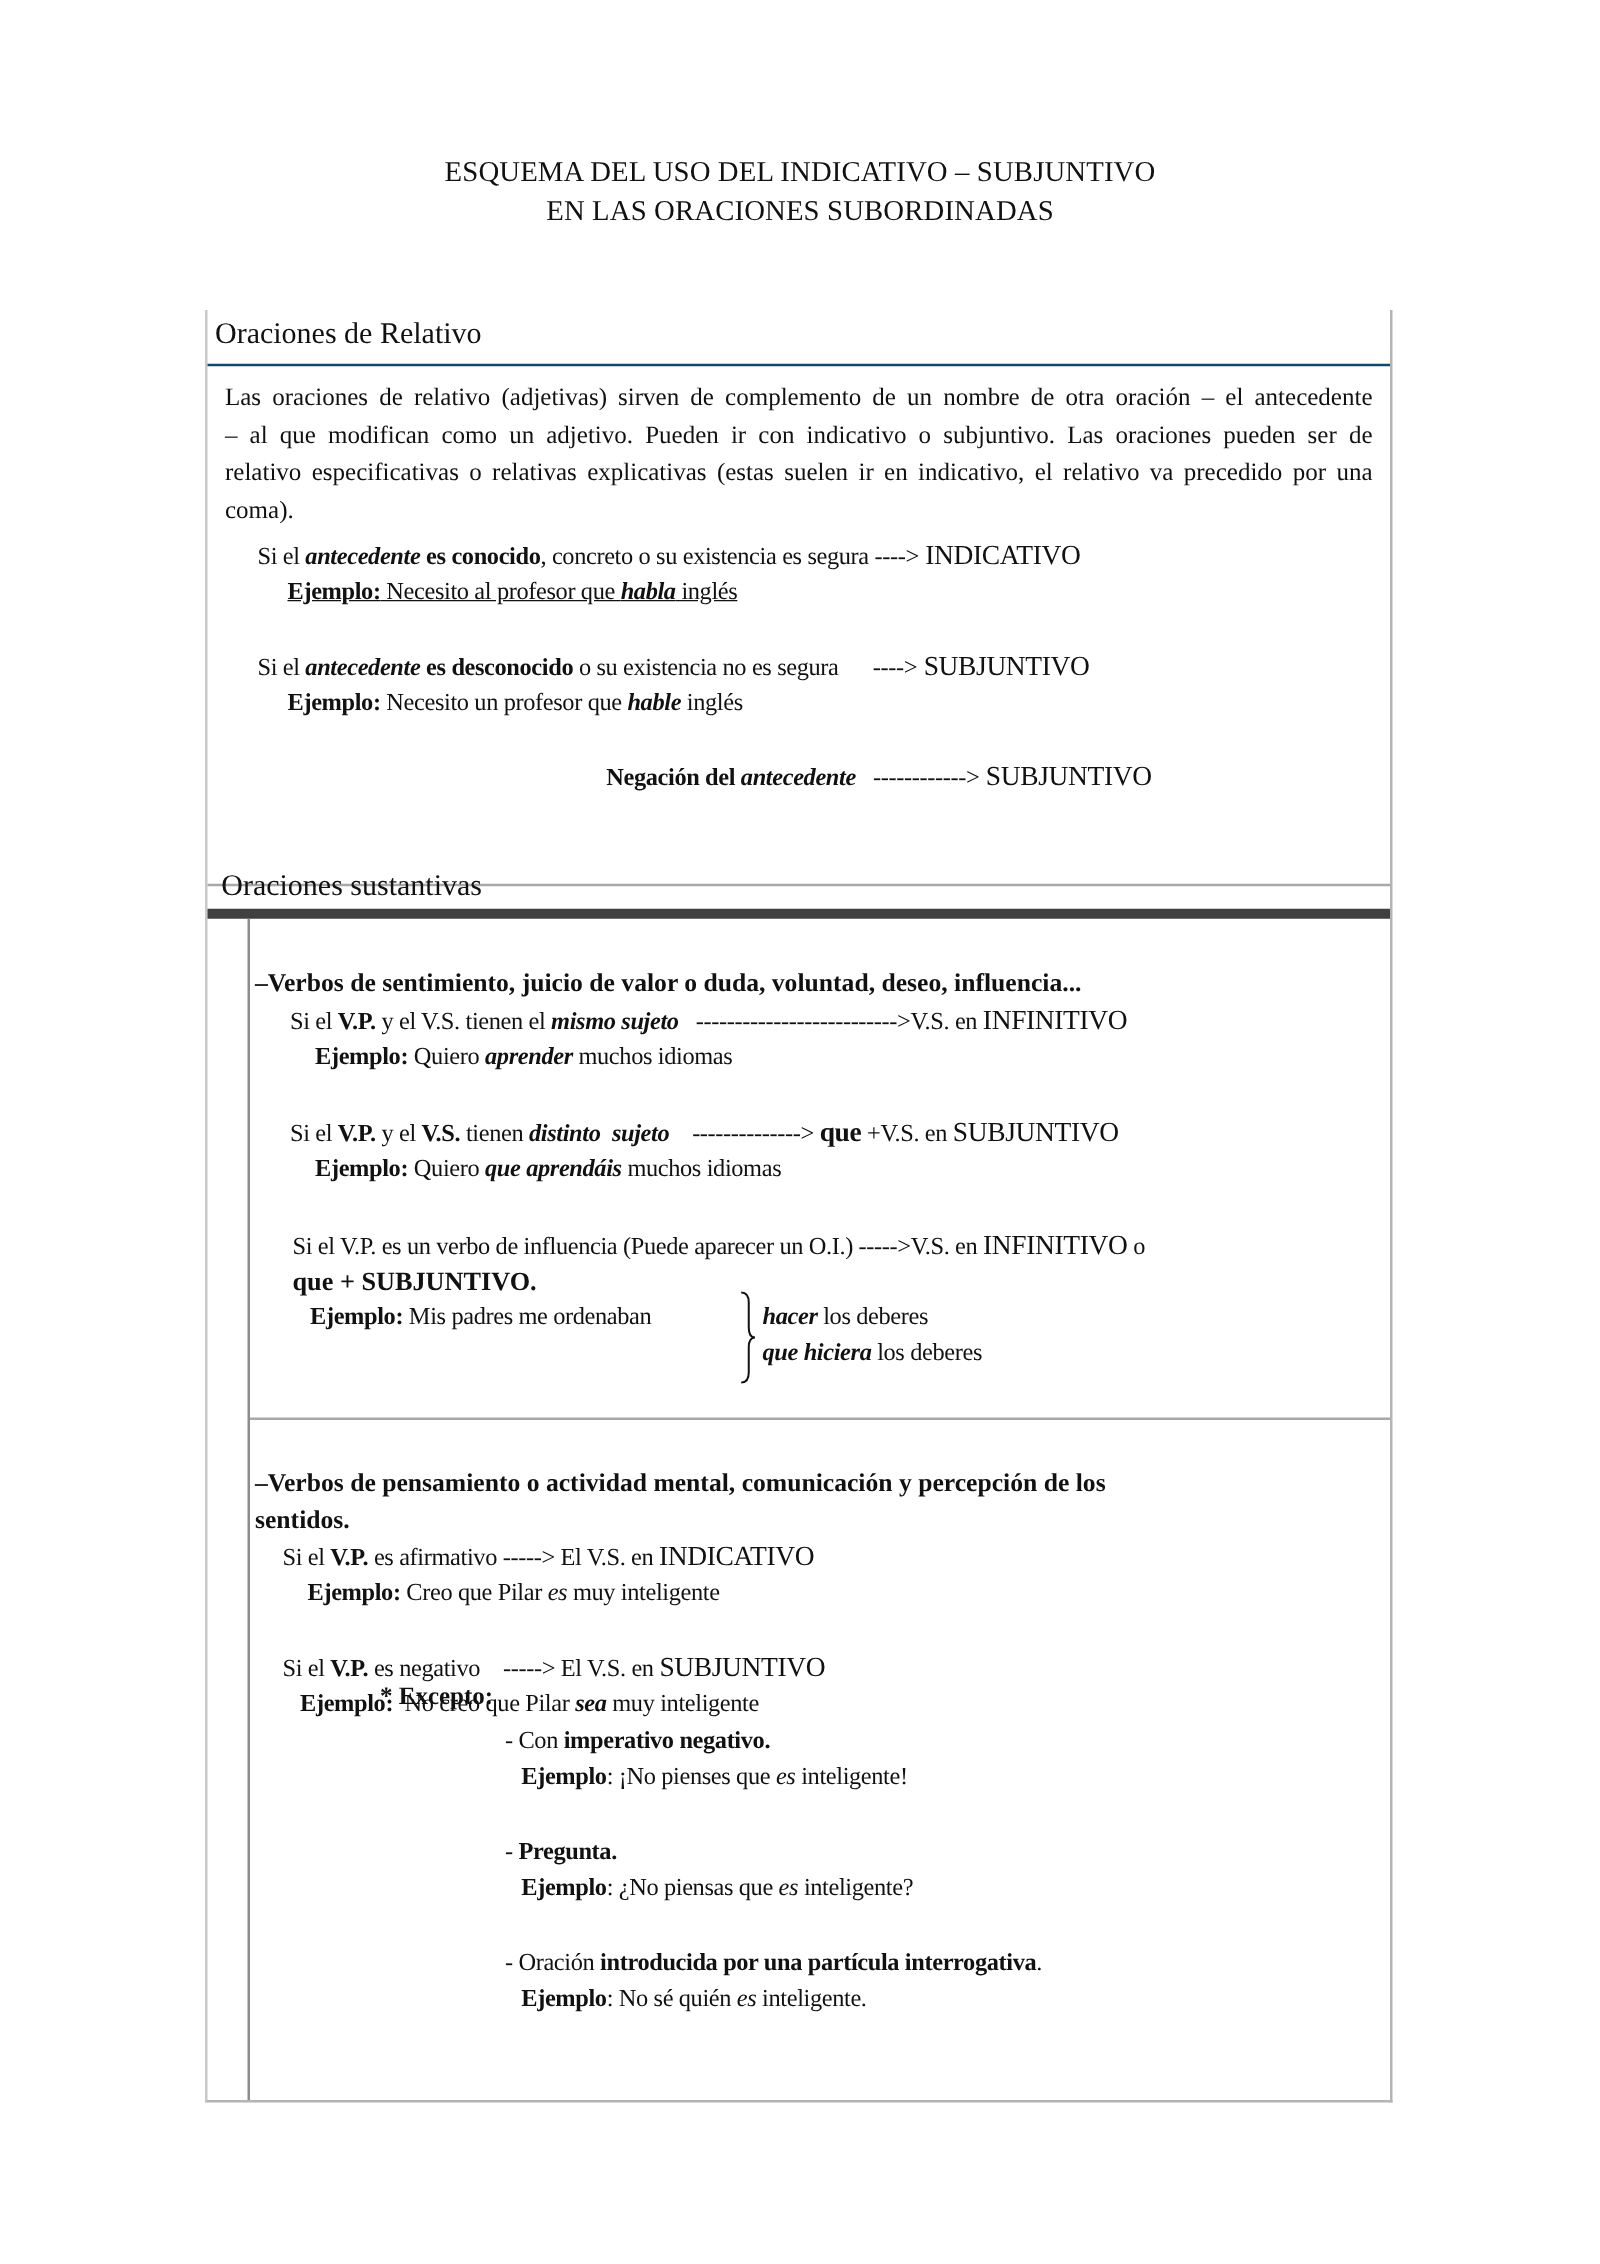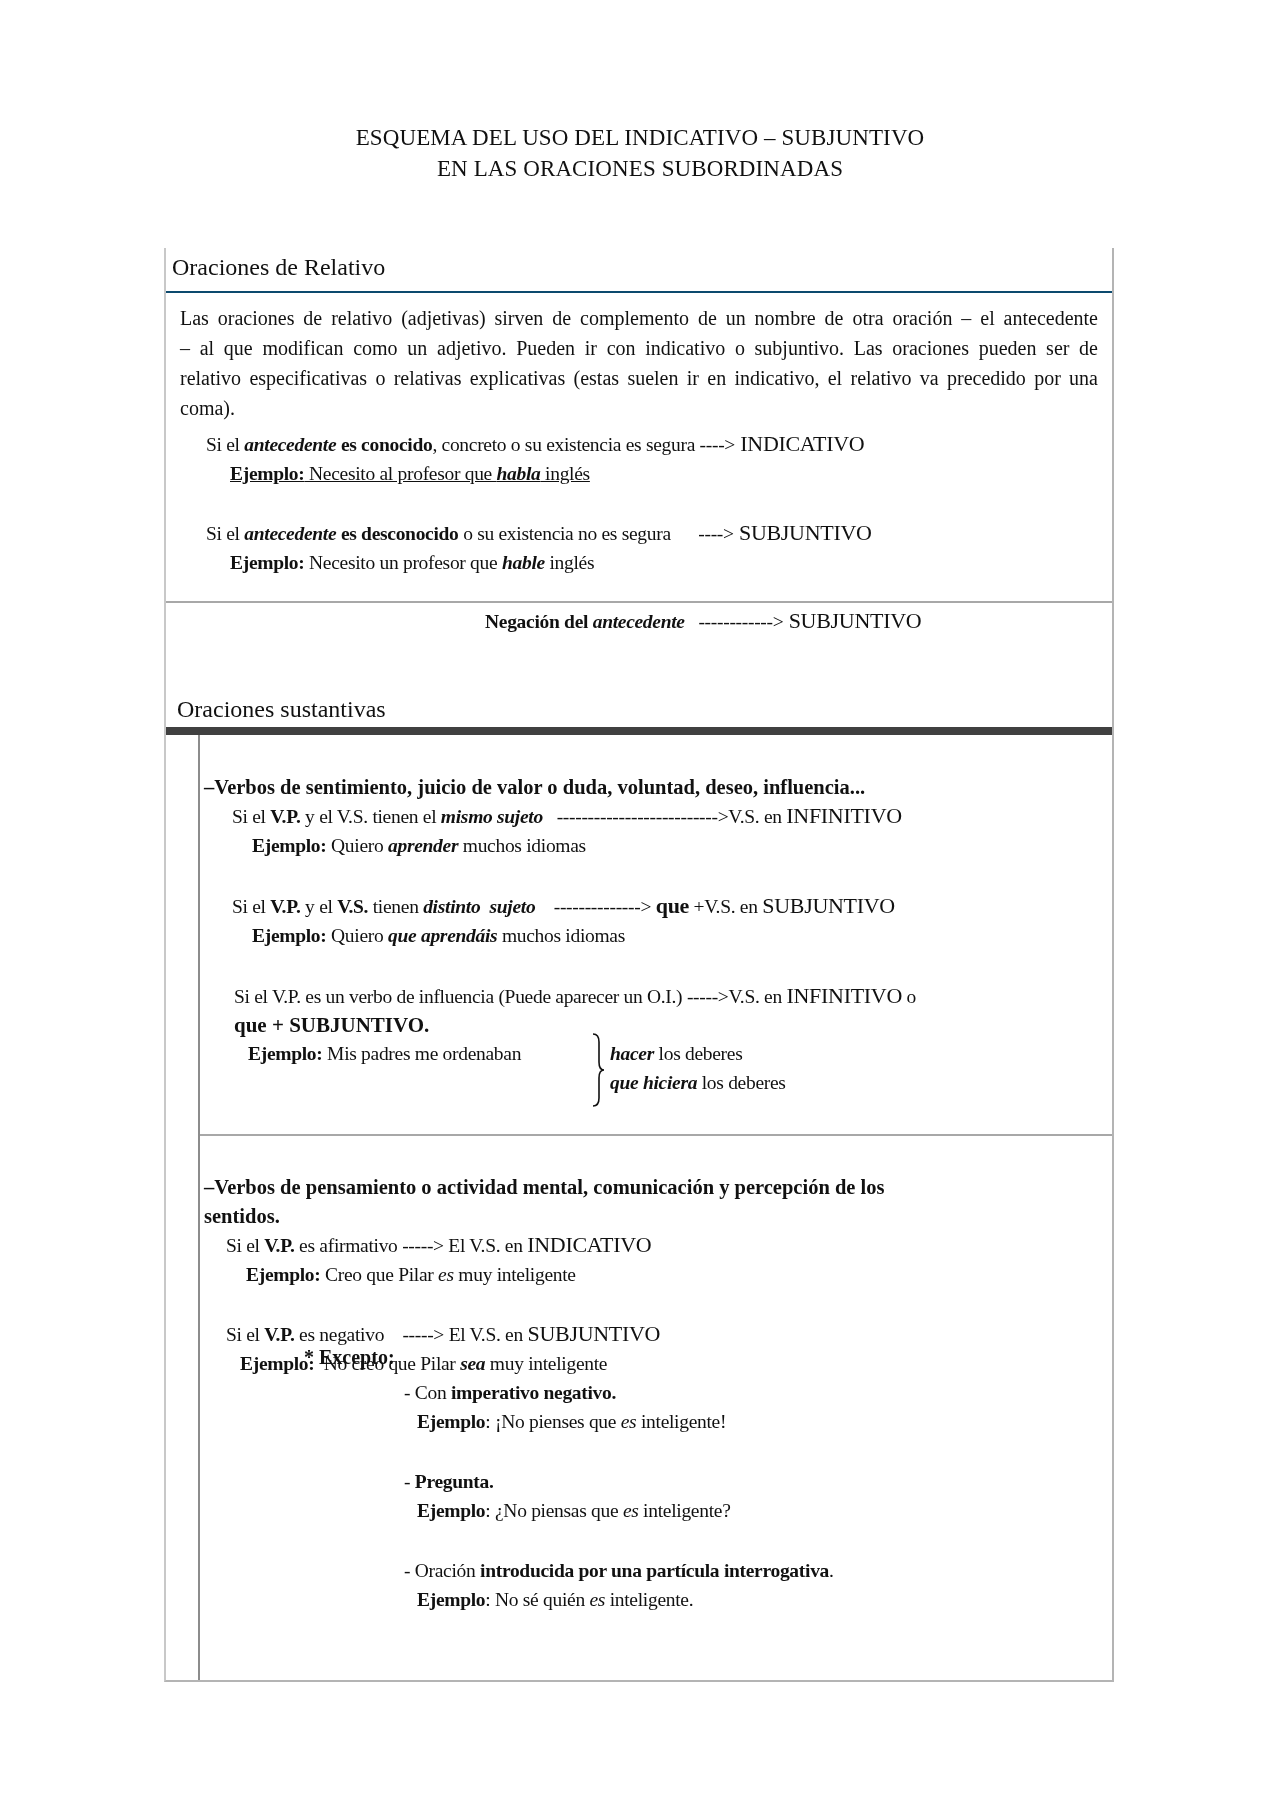--- a/index.html
+++ b/index.html
@@ -8,21 +8,21 @@
     .title { position: absolute; left: 0; width: 1280px; top: 122px; text-align: center;
       font-size: 23px; line-height: 31px; letter-spacing: 0.1px; }
     .title div { white-space: nowrap; }
 
     .tbl { position: absolute; left: 164px; top: 248px; width: 950px; height: 1434px;
       border-left: 2px solid #c8c8c8; border-right: 2px solid #b4b4b4; border-bottom: 2px solid #b4b4b4;
       box-sizing: border-box; }
     .row { position: absolute; left: 0; right: 0; box-sizing: border-box; }
     .hdr1 { top: 0; height: 45px; border-bottom: 2px solid #0c4a6e; text-align: right; }
     .hdr1 .h { position: absolute; left: 6px; top: 6px; font-size: 24px; }
-    .rel { top: 45px; height: 310px; border-bottom: 2px solid #a8a8a8; }
+    .rel { top: 45px; height: 416px; border-bottom: 2px solid #a8a8a8; }
     .hdr2 { top: 442px; height: 45px; border-bottom: 8px solid #404040; }
     .hdr2 .h { position: absolute; left: 11px; top: 6px; font-size: 24px; }
     .sus { top: 487px; bottom: 0; }
     .inner { position: absolute; left: 32px; right: 0; top: 0; bottom: 0; border-left: 2px solid #8c8c8c; }
     .inner-split { position: absolute; left: 0; right: 0; top: 399px; border-top: 2px solid #a8a8a8; }
 
     .para { position: absolute; left: 14px; right: 14px; top: 10px; font-size: 20px; line-height: 30px;
       text-align: justify; word-spacing: 3px; }
     .ln { position: absolute; white-space: nowrap; font-size: 20px; line-height: 30px; }
     .cond { font-size: 19.5px; letter-spacing: -0.3px; }

